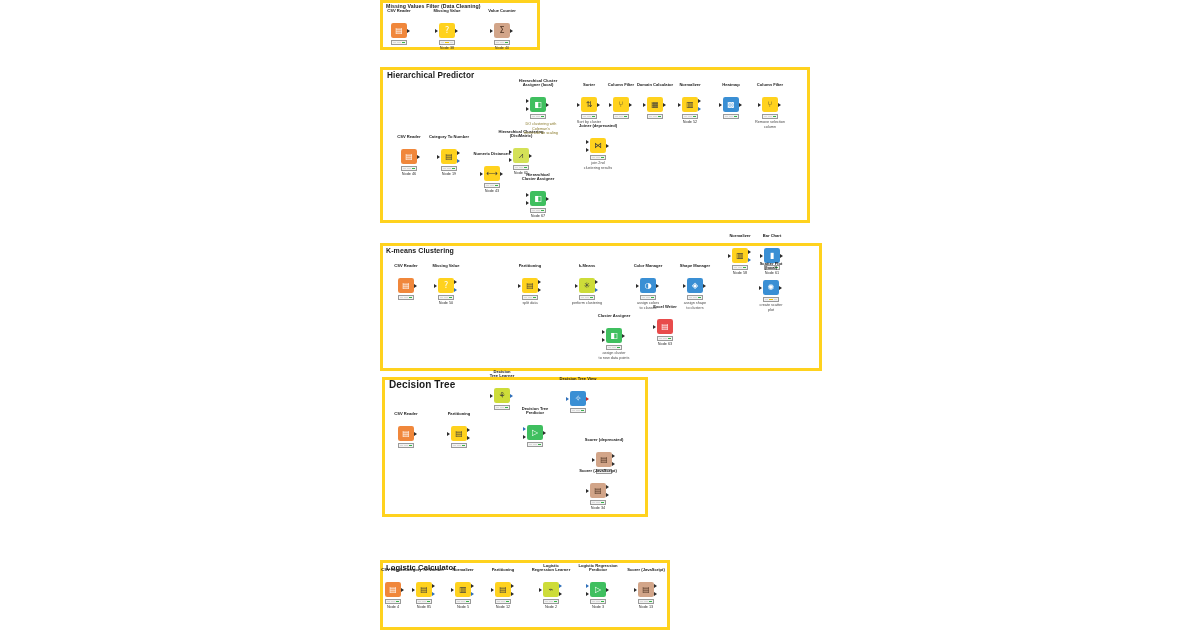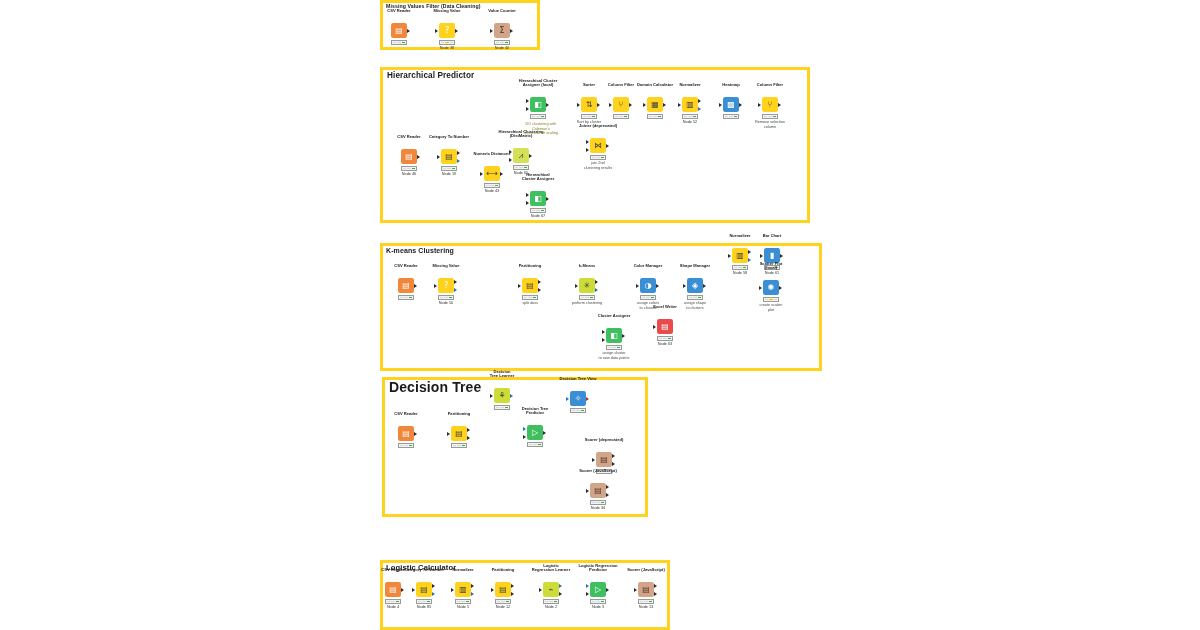--- a/index.html
+++ b/index.html
@@ -211,21 +211,21 @@
       <path d="M 563,590 L 578,590 L 587,590"></path>
       <path d="M 610,590 L 635,590"></path>
     </svg>
 <div class="section" style="left: 380px; top: 0px; width: 160px; height: 50px;"></div>
     <div class="section-title" style="left: 386px; top: 3px; font-size: 5.2px;">Missing Values Filter (Data Cleaning)</div>
     <div class="section" style="left: 380px; top: 67px; width: 430px; height: 156px;"></div>
     <div class="section-title" style="left: 387px; top: 71px; font-size: 8.2px;">Hierarchical Predictor</div>
     <div class="section" style="left: 380px; top: 243px; width: 442px; height: 128px;"></div>
     <div class="section-title" style="left: 386px; top: 247px; font-size: 7px;">K-means Clustering</div>
     <div class="section" style="left: 382px; top: 377px; width: 266px; height: 140px;"></div>
-    <div class="section-title" style="left: 389px; top: 379px; font-size: 14px;">Decision Tree</div>
+    <div class="section-title" style="left: 389px; top: 379px; font-size: 10px;">Decision Tree</div>
     <div class="section" style="left: 380px; top: 560px; width: 290px; height: 70px;"></div>
     <div class="section-title" style="left: 386px; top: 563px; font-size: 7.6px;">Logistic Calculator</div>
     <div class="node" style="left: 399px; top: 31px;">
       <div class="node-label">CSV Reader</div>
       <div class="node-body" style="background: rgb(240, 135, 59);">
         <span class="node-glyph">▤</span>
       </div>
       <span class="port out" style="top: -2.2px;"></span>
       <div class="status ok">
         <i></i>

